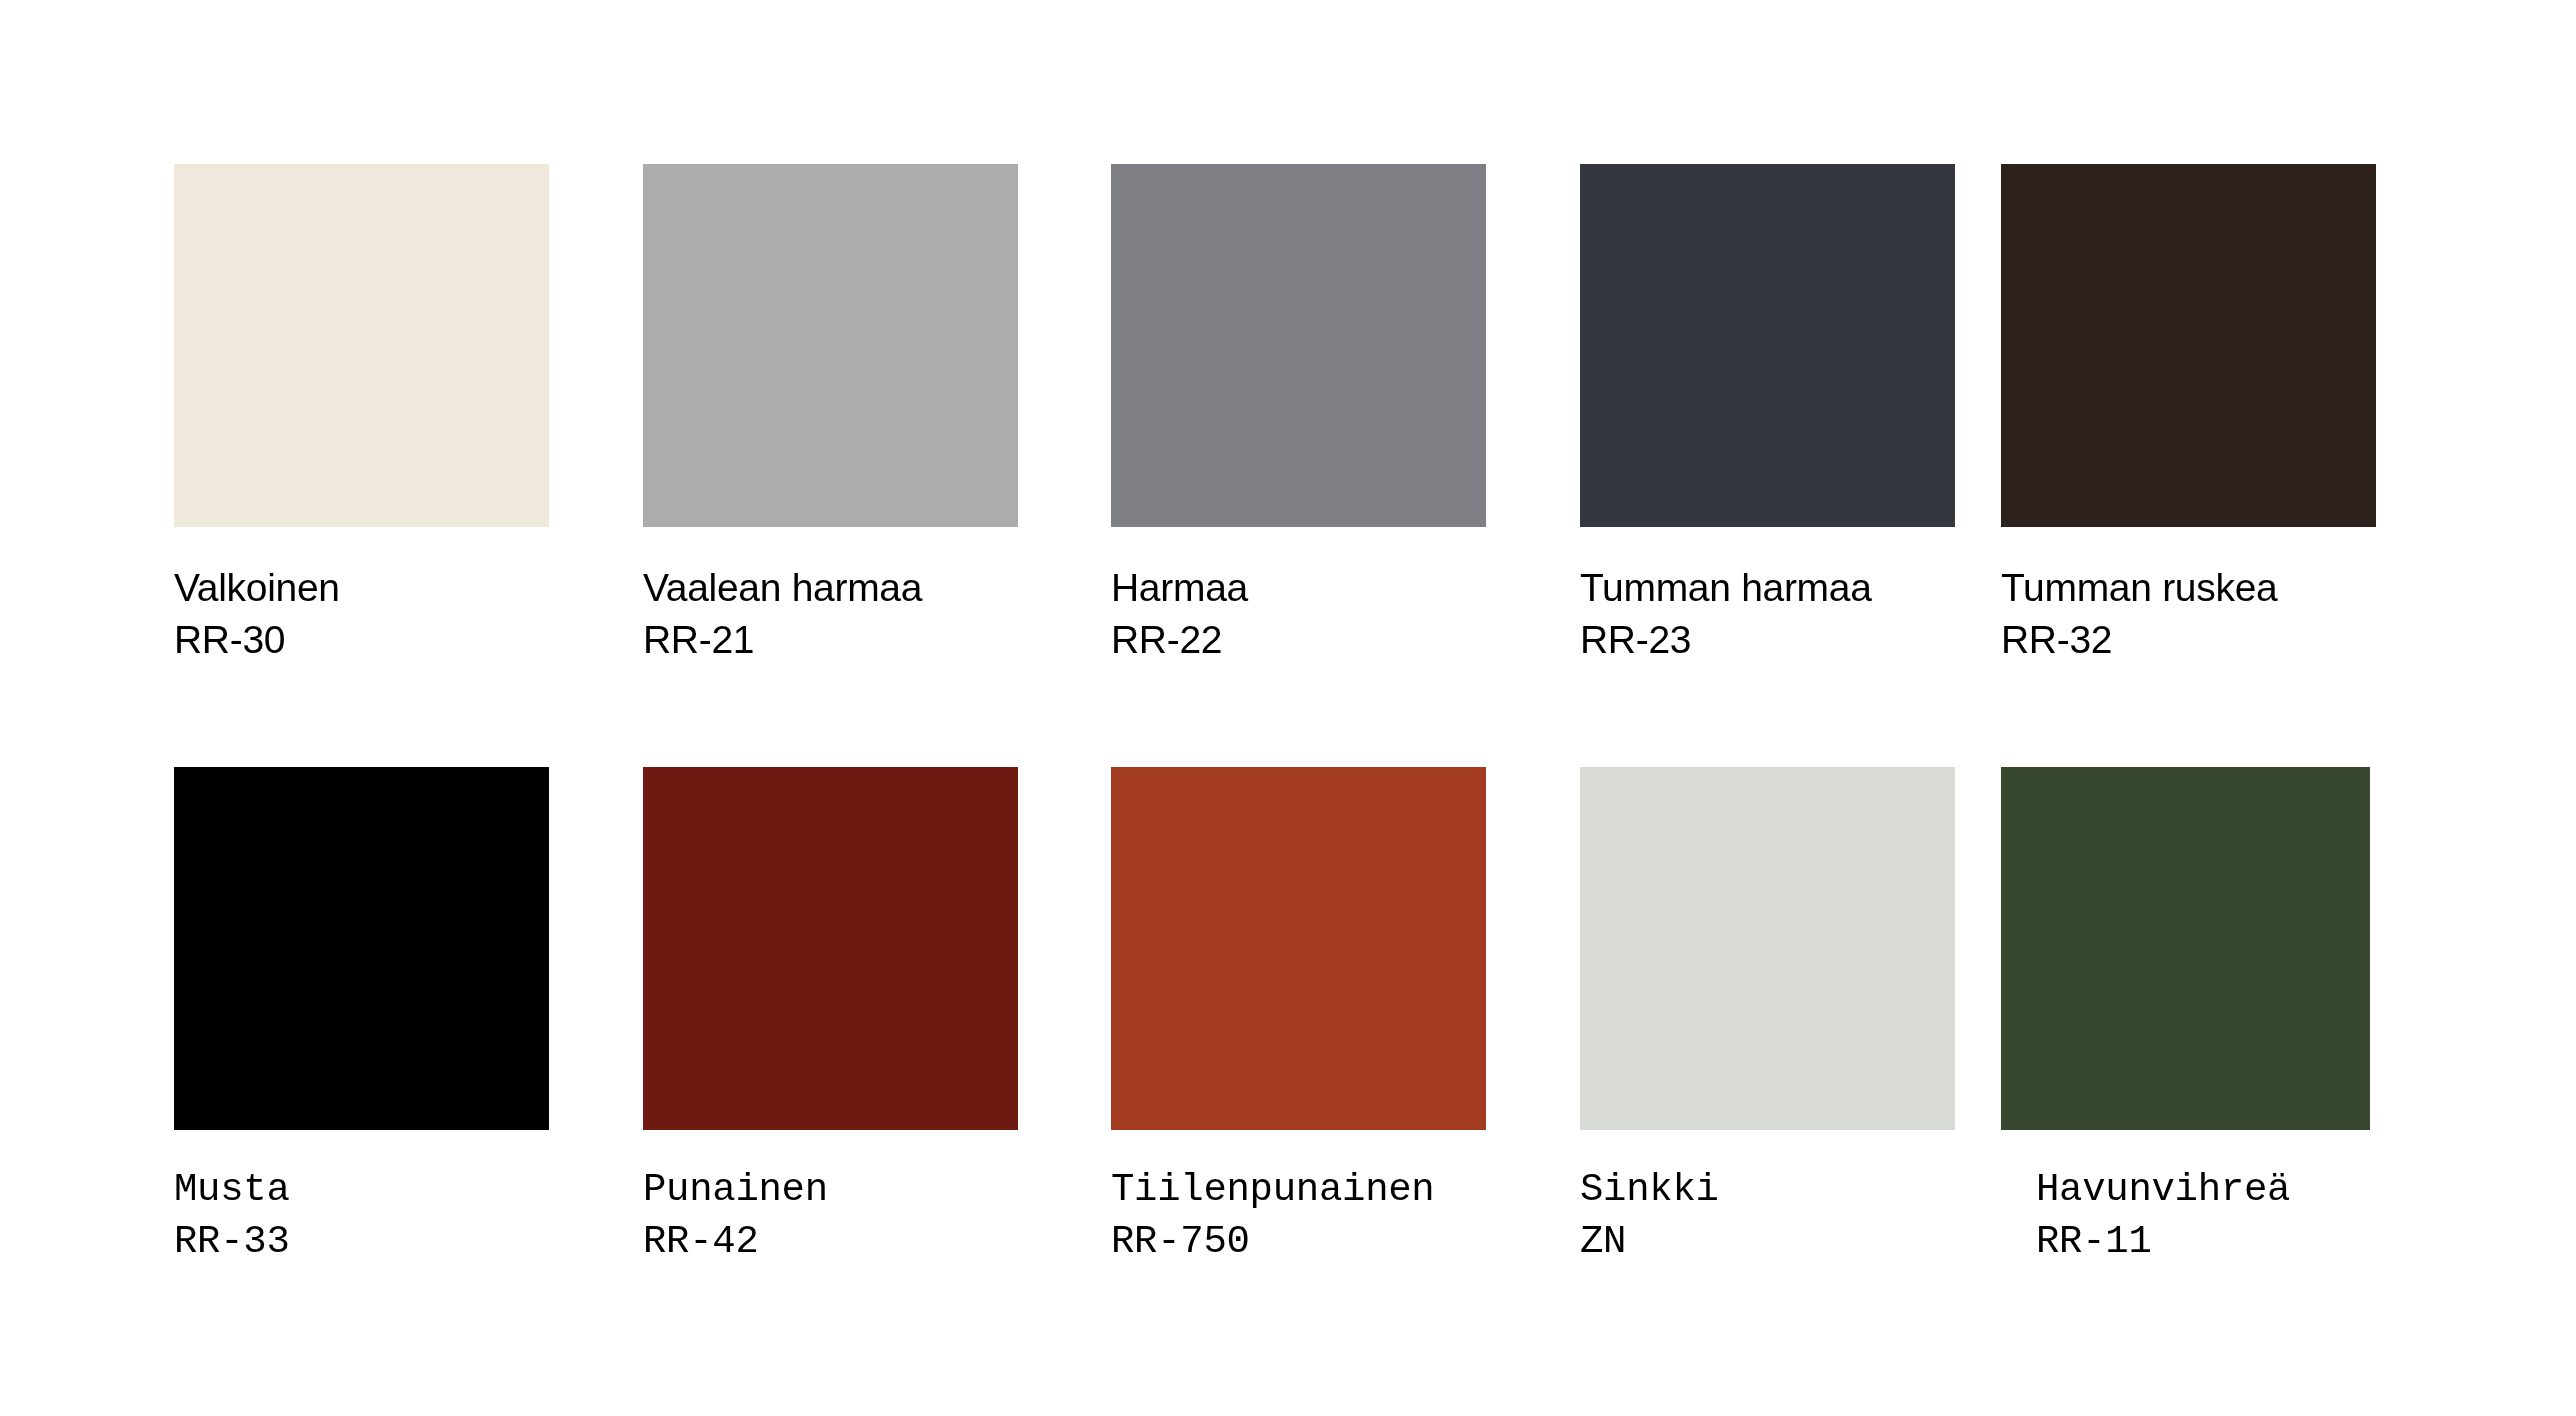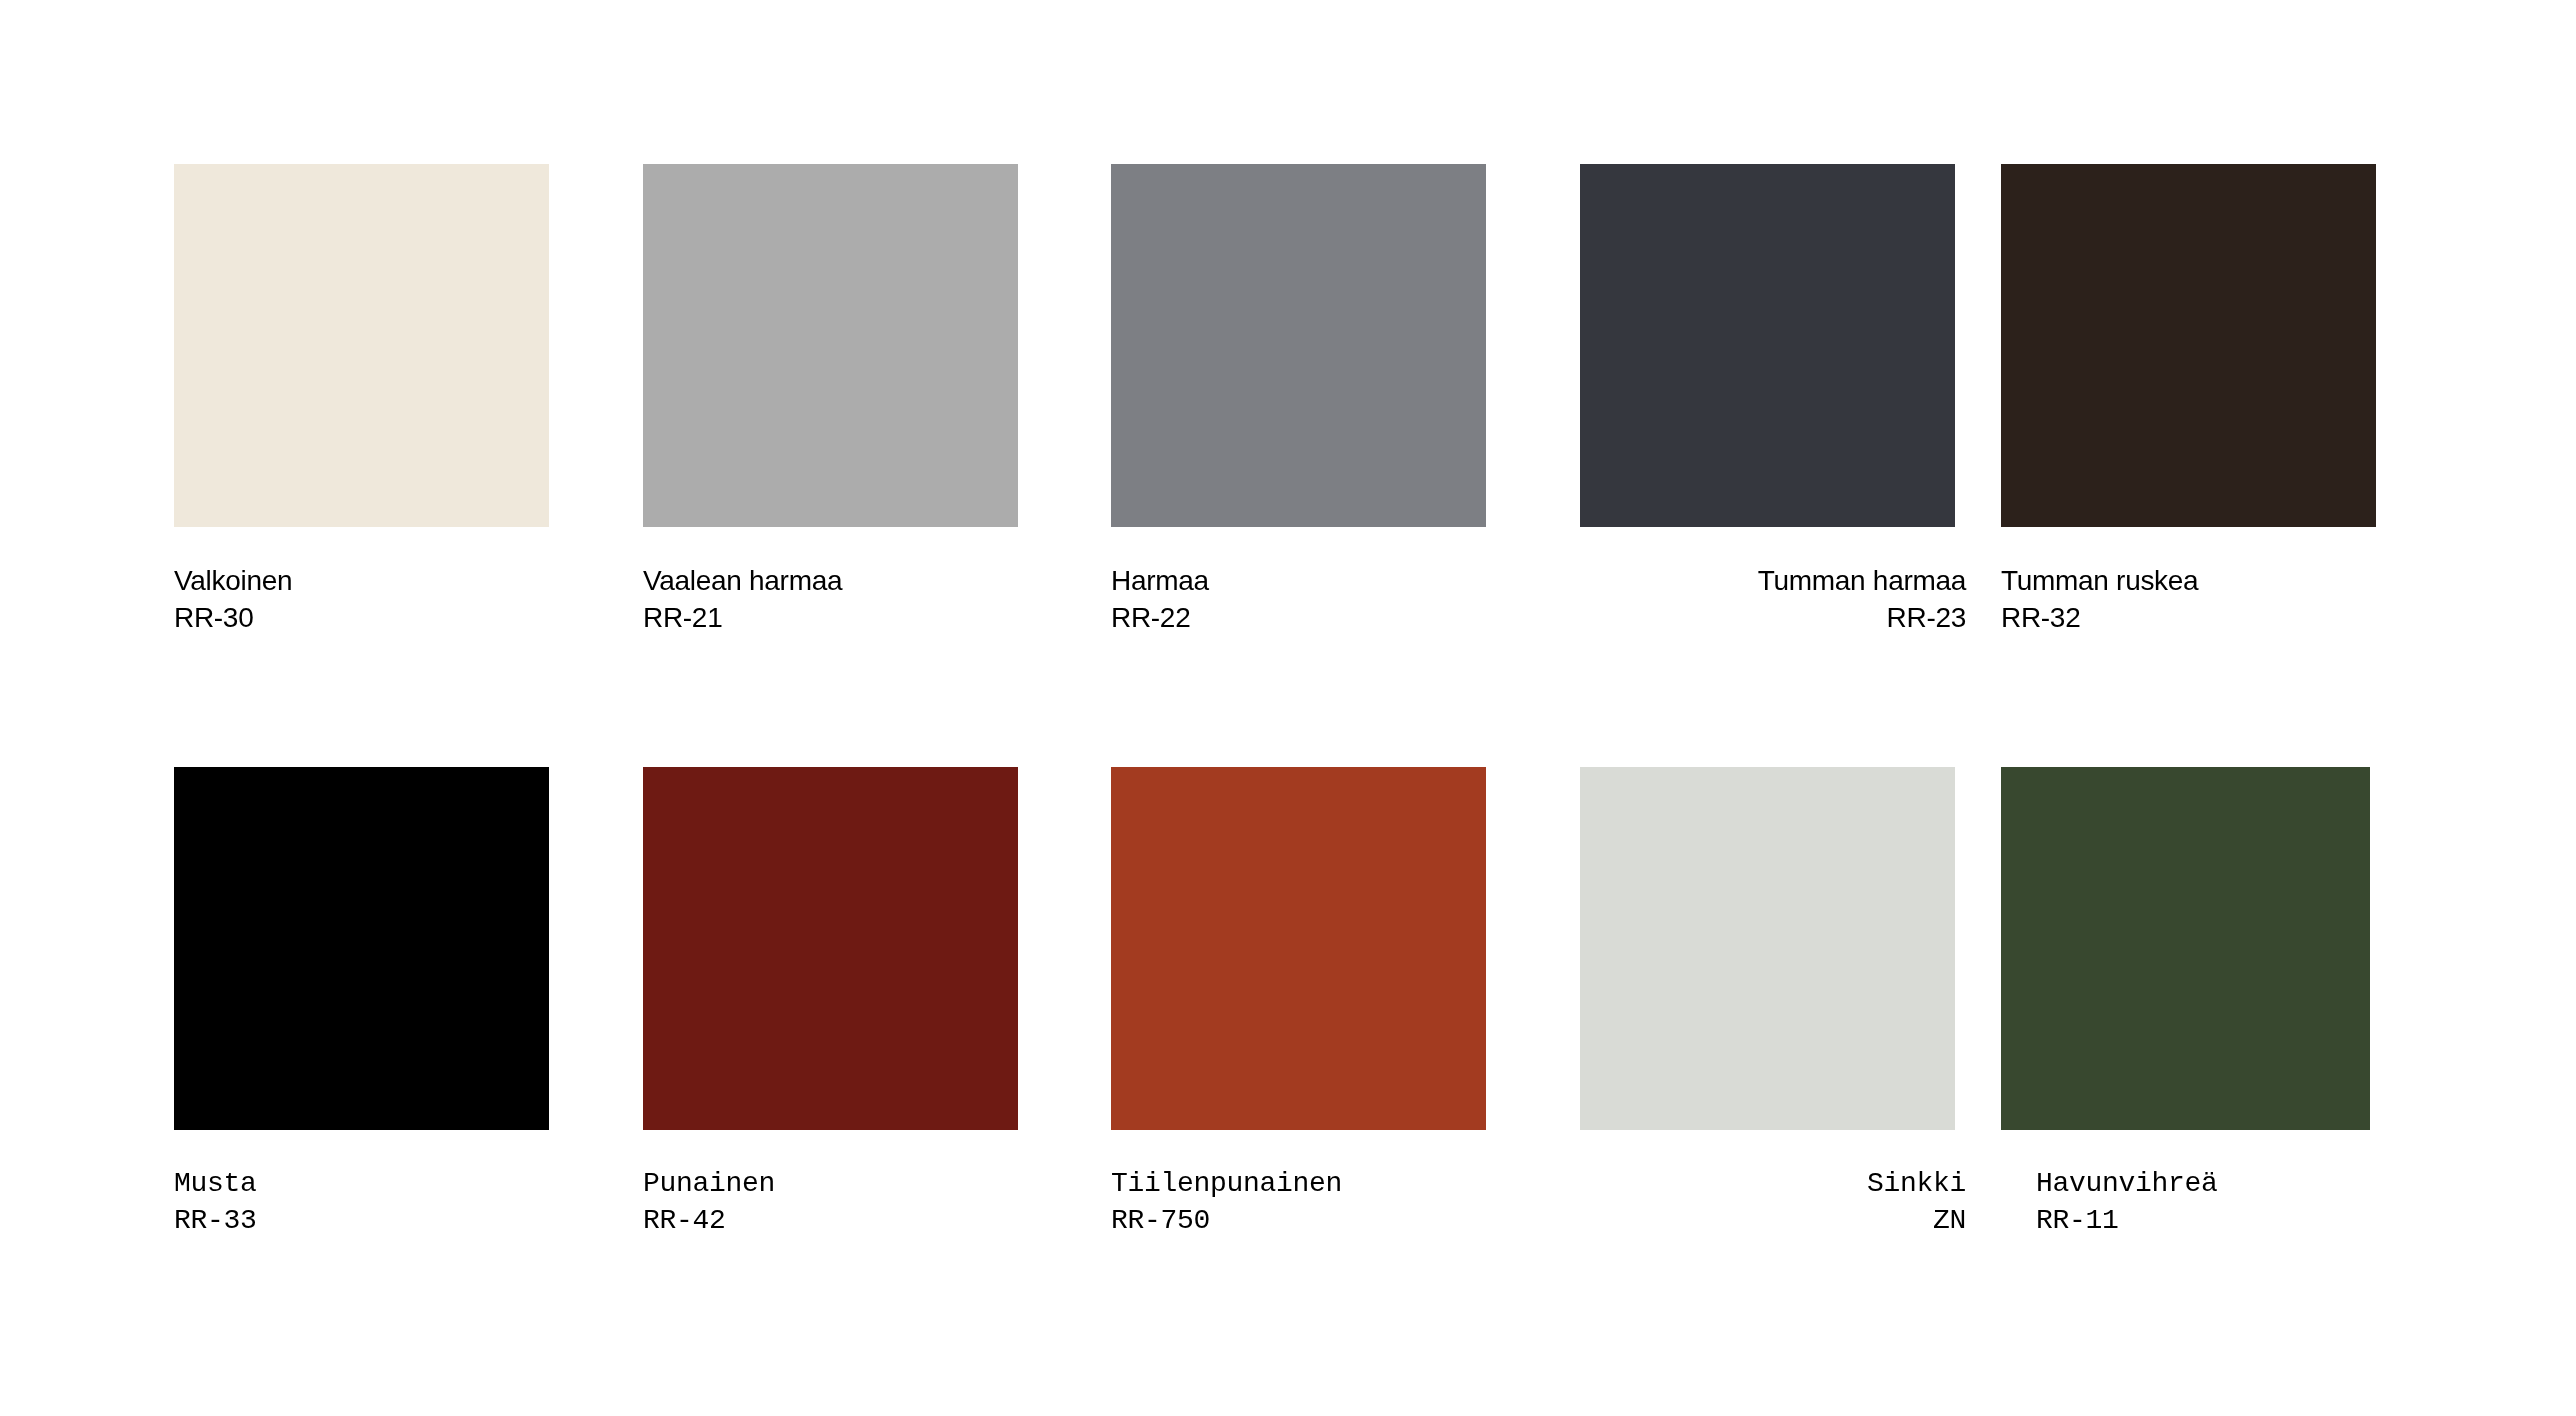--- a/index.html
+++ b/index.html
@@ -32,40 +32,40 @@
 
   .swatch-chip {
     width: 375px;
     height: 363px;
     display: block;
   }
 
   .swatch-label {
     margin-top: 35px;
     color: #000000;
-    font-size: 28px;
+    font-size: 39px;
     line-height: 1.33;
     letter-spacing: -0.3px;
     white-space: nowrap;
   }
 
   .swatch-name,
   .swatch-code {
     display: block;
   }
 
   
   .r1 { top: 164px; }
   
   .r2 { top: 767px; font-family: Liberation Mono, monospace; }
 
   .c1 { left: 174px; }
   .c2 { left: 643px; }
   .c3 { left: 1111px; }
-  .c4 { left: 1580px; text-align: right; }
+  .c4 { left: 1580px; }
   .c5 { left: 2001px; }
 
   
   .card-havunvihrea .swatch-label {
     margin-left: 35px;
   }
   .card-havunvihrea .swatch-chip {
     width: 369px;
   }
 </style>

